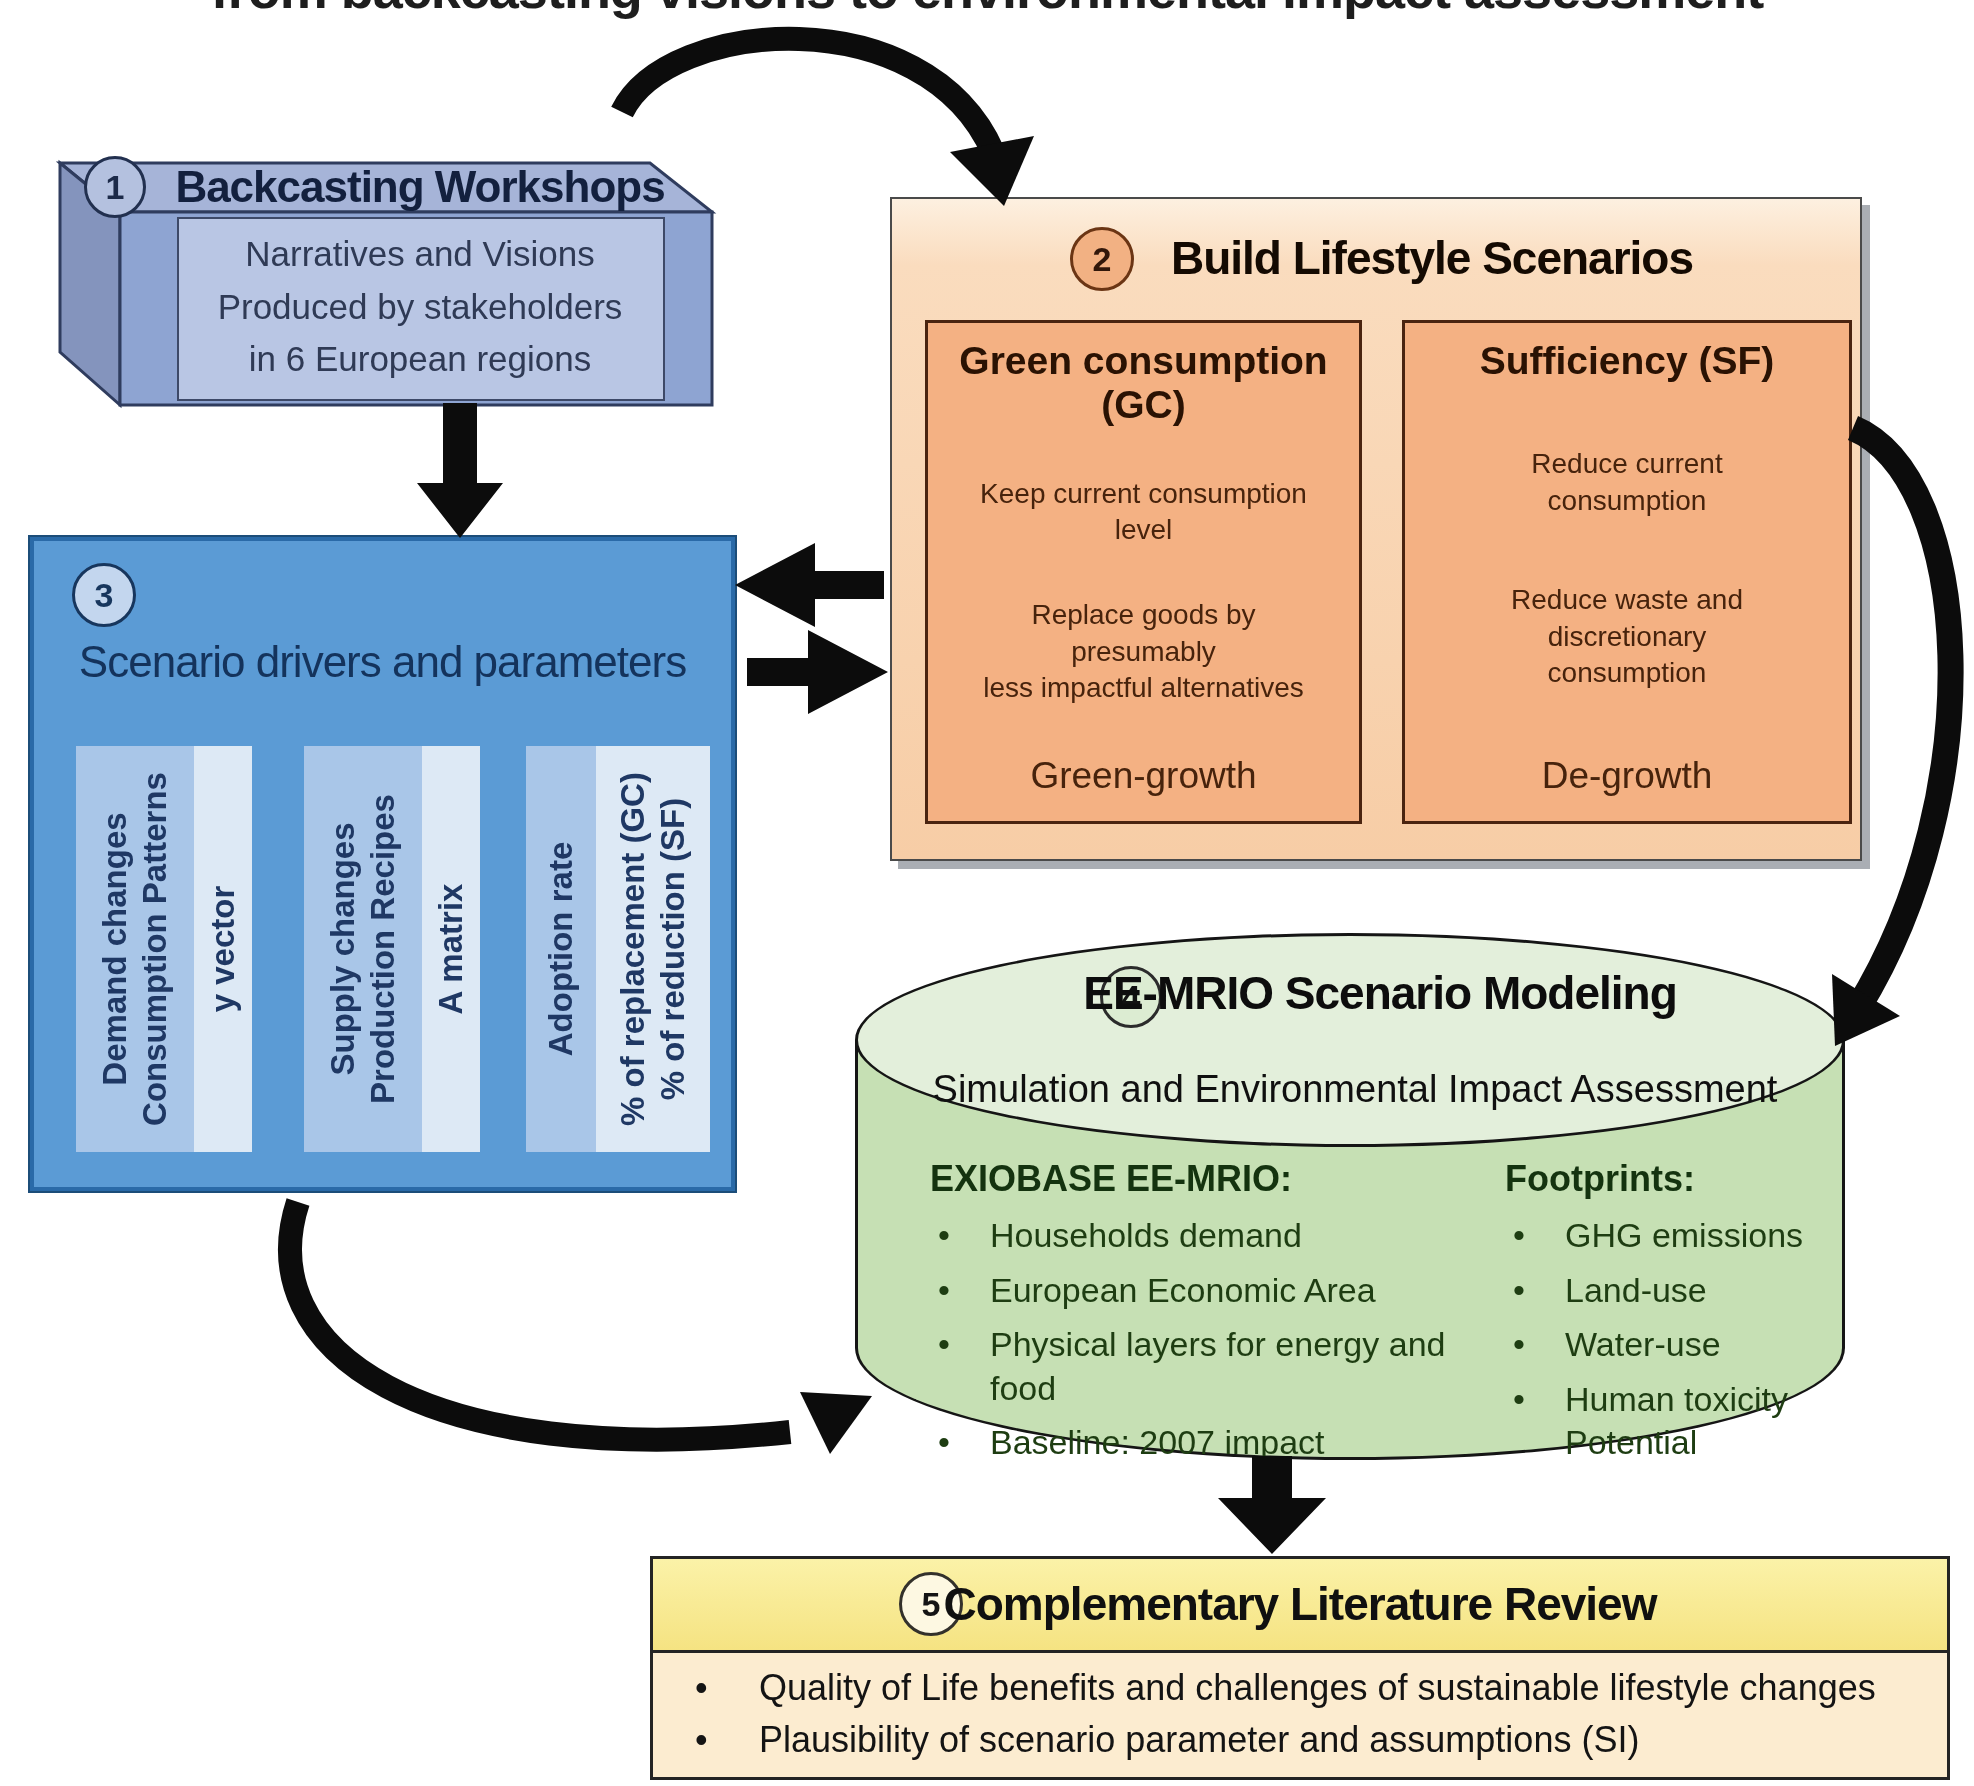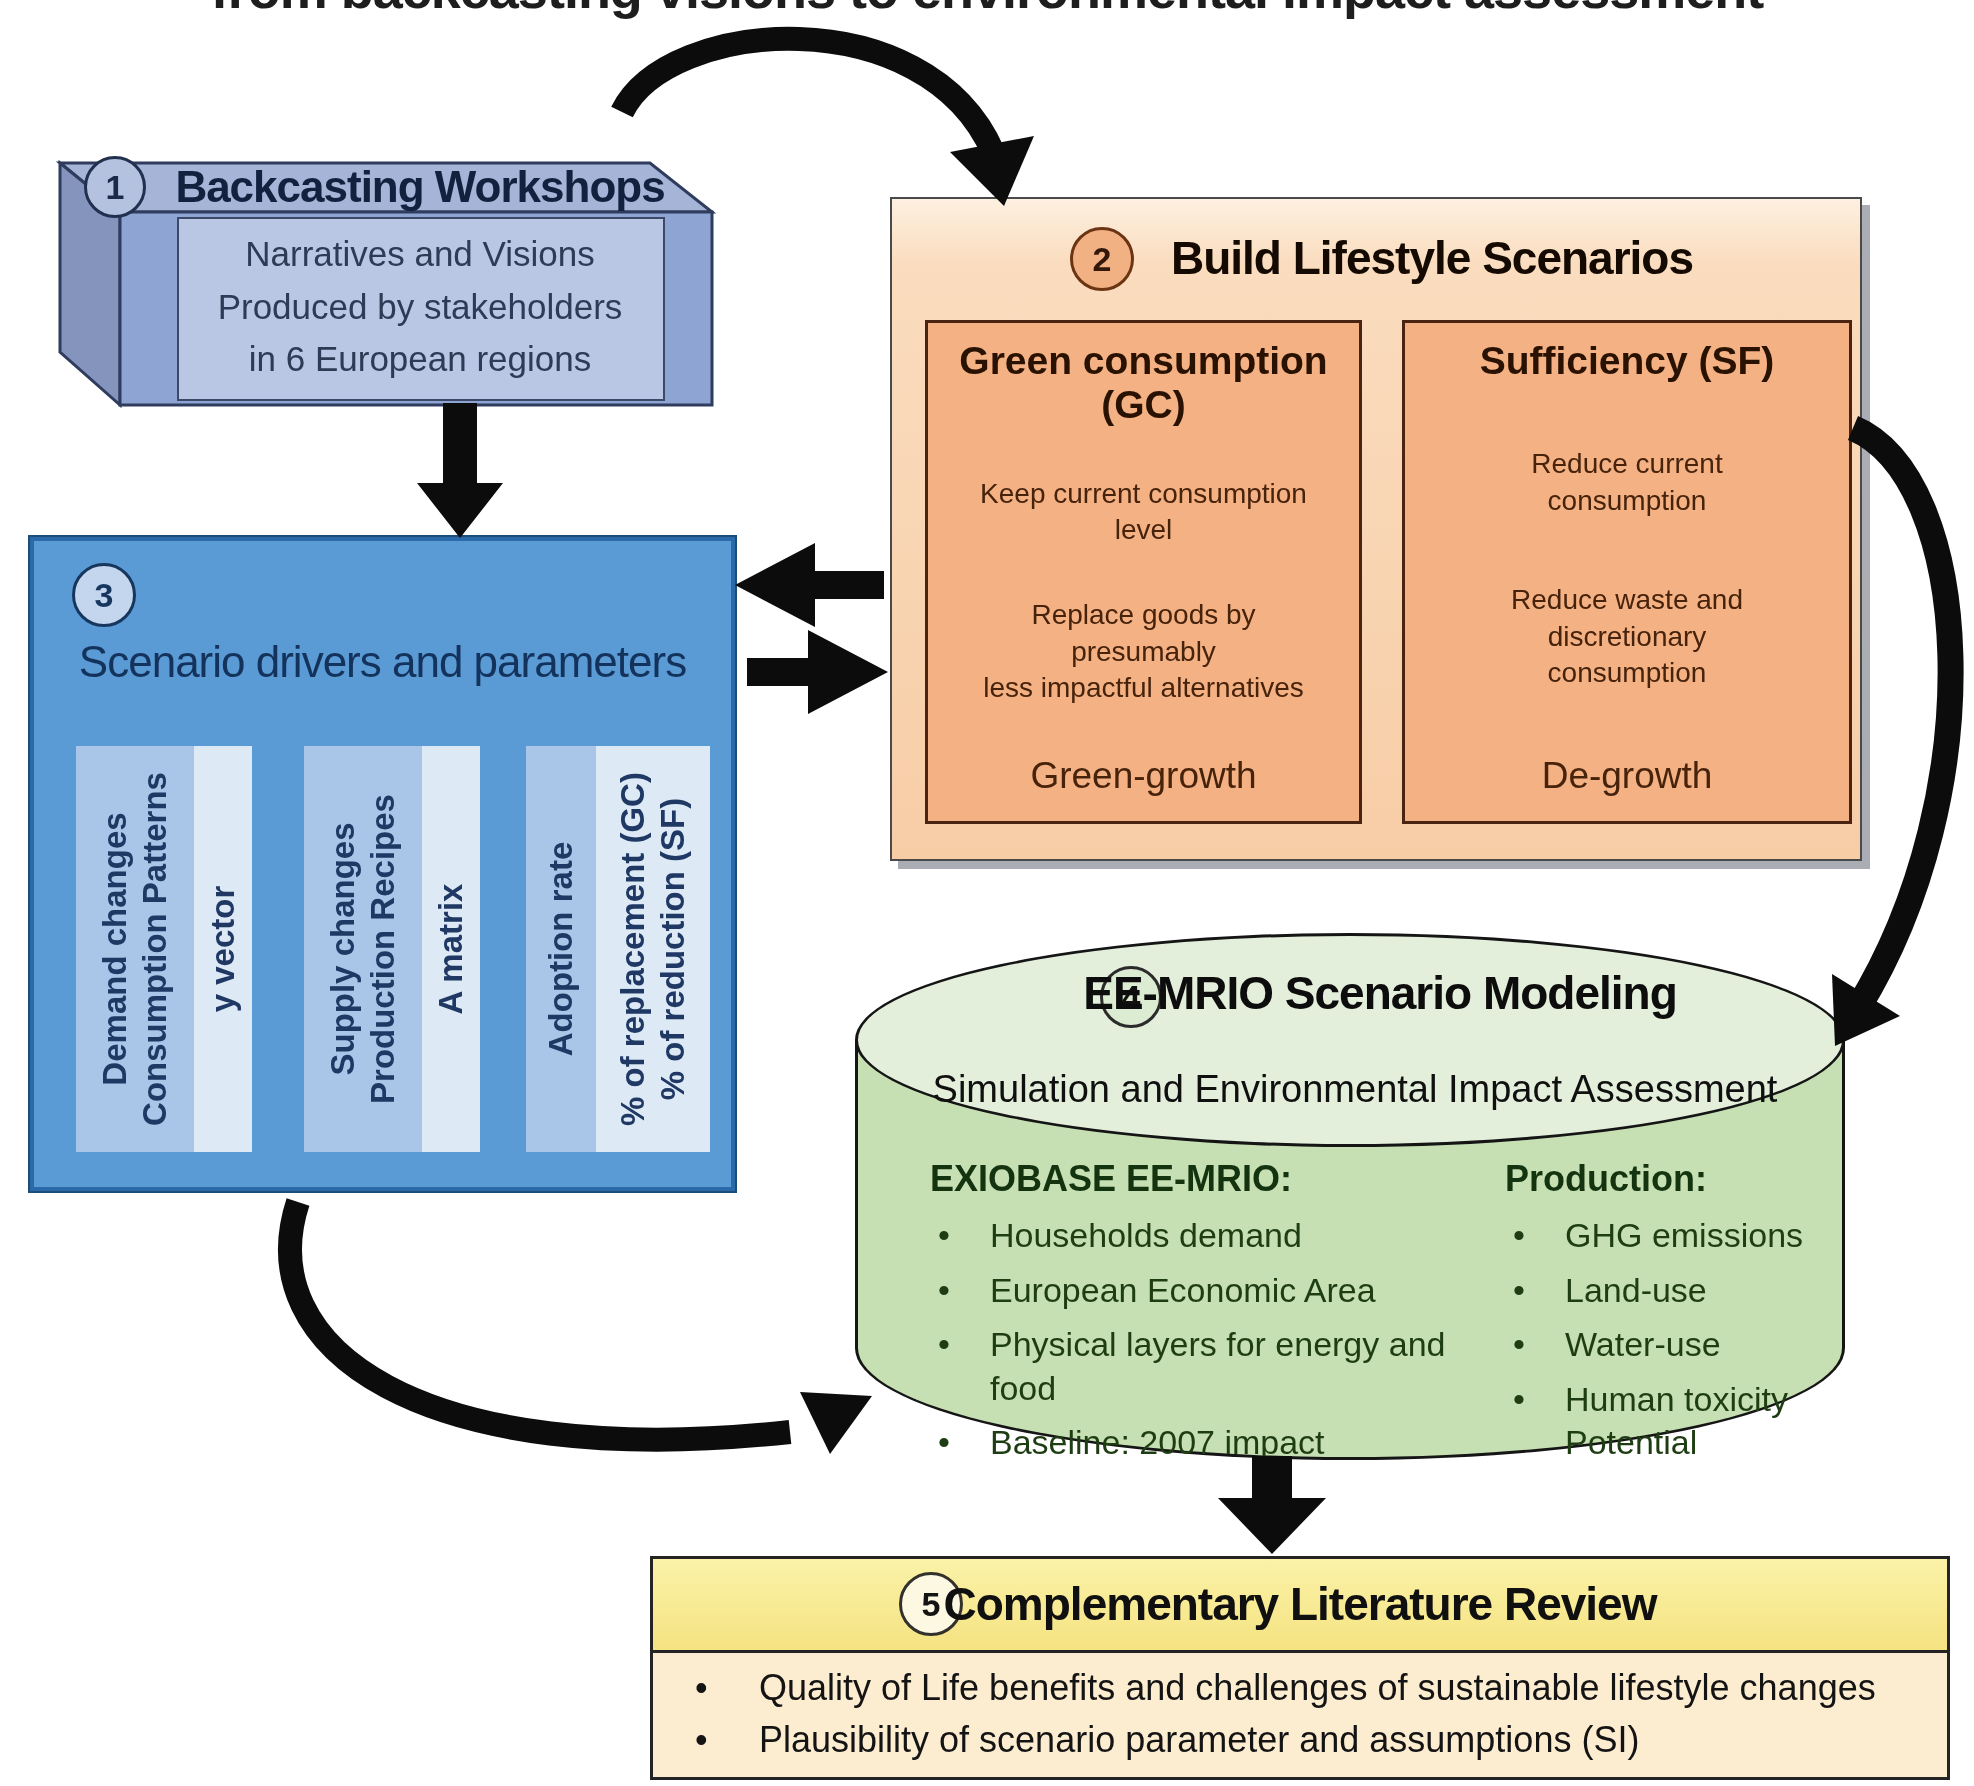--- a/index.html
+++ b/index.html
@@ -182,21 +182,21 @@
       <span class="dot">•</span>
       <span class="it">Physical layers for energy and food</span>
     </div>
     <div class="li">
       <span class="dot">•</span>
       <span class="it">Baseline: 2007 impact</span>
     </div>
   </div>
 
   <div class="abs txt-layer cyl-col cyl-col-right">
-    <div class="col-head">Production:</div>
+    <div class="col-head">Footprints:</div>
     <div class="li">
       <span class="dot">•</span>
       <span class="it">GHG emissions</span>
     </div>
     <div class="li">
       <span class="dot">•</span>
       <span class="it">Land-use</span>
     </div>
     <div class="li">
       <span class="dot">•</span>

